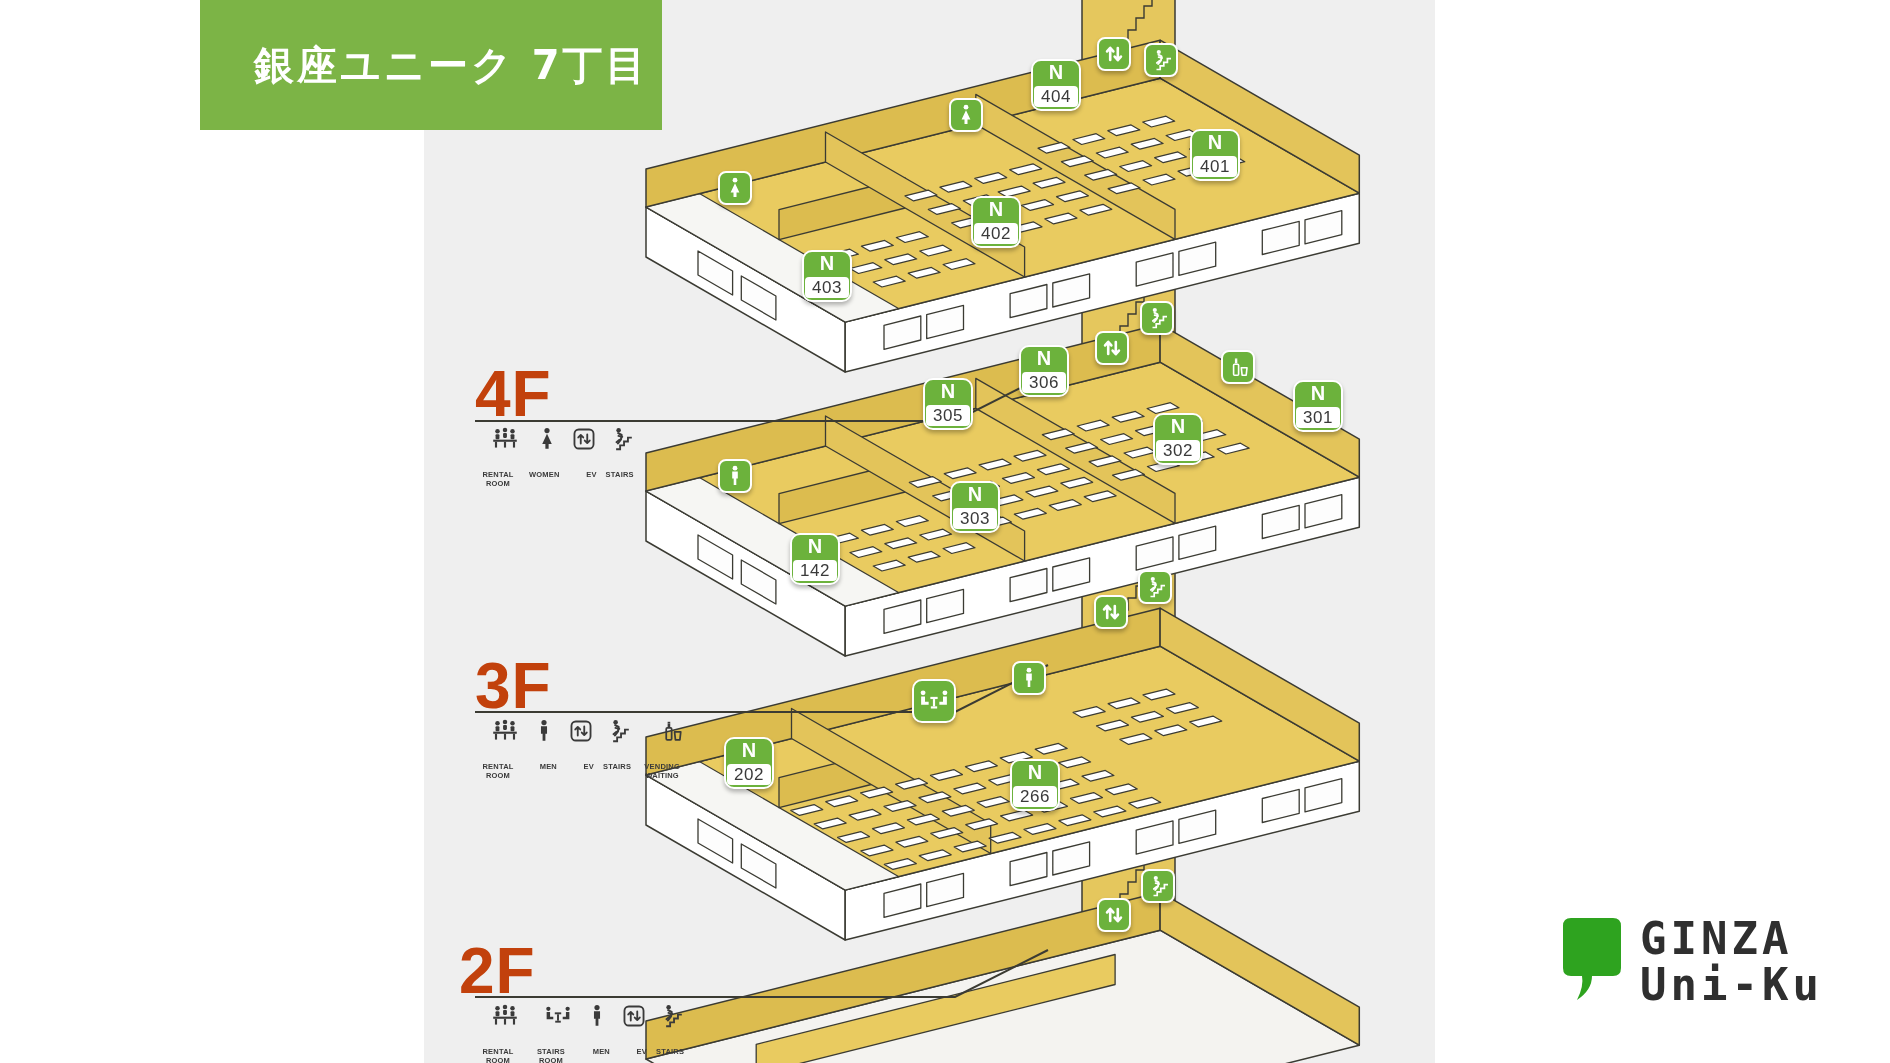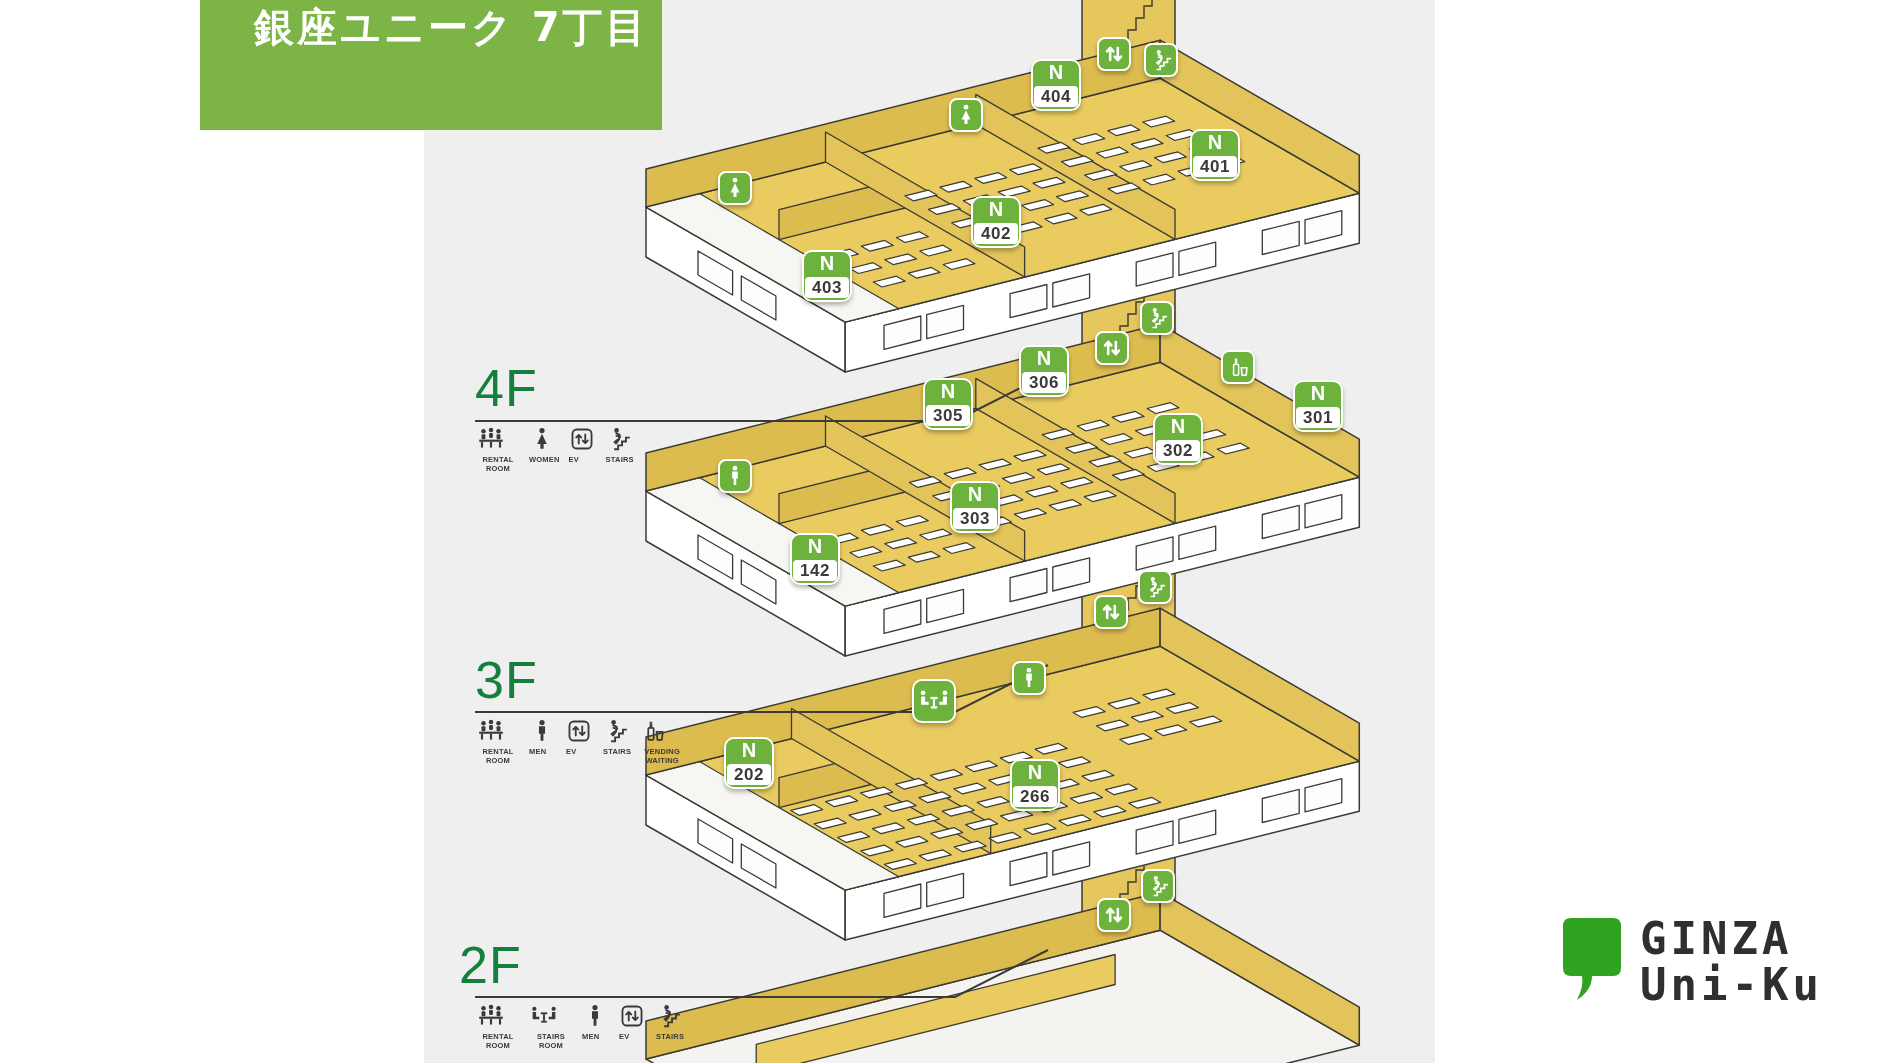--- a/index.html
+++ b/index.html
@@ -1,35 +1,35 @@
 <!DOCTYPE html>
 <html><head>
 <meta charset="utf-8">
 <style>
   html,body{margin:0;padding:0;background:#ffffff;font-family:"Liberation Sans",sans-serif;}
   #stage{position:relative;width:1890px;height:1063px;overflow:hidden;background:#ffffff;}
   .bg-panel{position:absolute;left:424px;top:0;width:1011px;height:1063px;background:#EFEFEF;}
   #scene{position:absolute;left:0;top:0;z-index:1;}
 
   .banner{position:absolute;left:200px;top:0;width:462px;height:130px;background:#7CB446;z-index:6;
-          display:flex;align-items:flex-start;box-sizing:border-box;padding-left:54px;}
+          display:flex;align-items:center;box-sizing:border-box;padding-left:54px;}
   .banner-title{color:#ffffff;font-size:40px;font-weight:700;letter-spacing:3px;font-family:"DejaVu Sans","Liberation Sans",sans-serif;}
 
-  .floor-label{position:absolute;z-index:4;color:#15803d;font-size:52px;font-weight:400;letter-spacing:1px;line-height:1;}
+  .floor-label{position:absolute;z-index:4;color:#c2410c;font-size:64px;font-weight:700;letter-spacing:1px;line-height:1;}
   .legend-row{position:absolute;z-index:4;display:flex;align-items:flex-start;gap:9px;}
-  .legend-item{display:flex;flex-direction:column;align-items:flex-start;min-width:28px;}
+  .legend-item{display:flex;flex-direction:column;align-items:flex-end;min-width:28px;gap:15px;}
   .legend-item .lic{color:#3a3a3a;}
   .legend-label{margin-top:3px;font-size:7.5px;font-weight:700;color:#3a3a3a;letter-spacing:.2px;
                 text-align:center;line-height:1.2;max-width:44px;}
 
   .room-badge{position:absolute;z-index:5;width:50px;height:52px;background:#6CB23C;border:2.5px solid #fff;
               border-radius:10px;box-sizing:border-box;box-shadow:0 3px 4px rgba(0,0,0,.28);}
   .rb-n{color:#ffffff;font-size:20px;font-weight:700;text-align:center;line-height:23px;}
   .rb-num{position:absolute;left:1px;right:1px;bottom:2px;background:#ffffff;border-radius:4px;color:#3a3a3a;
-          font-weight:700;font-size:17px;line-height:21px;text-align:center;letter-spacing:.5px;}
+          font-weight:400;font-size:17px;line-height:21px;text-align:center;letter-spacing:.5px;}
 
   .fac-badge{position:absolute;z-index:5;width:34px;height:34px;background:#6CB23C;border:2px solid #fff;
              border-radius:8px;box-sizing:border-box;box-shadow:0 3px 4px rgba(0,0,0,.28);
              display:flex;align-items:center;justify-content:center;color:#ffffff;}
   .fac-badge.big{width:44px;height:44px;border-radius:10px;}
 
   .logo{position:absolute;left:1561px;top:916px;z-index:6;display:flex;align-items:flex-start;gap:15px;}
   .logo-text{color:#2f2f2f;font-weight:700;font-size:44px;line-height:1.04;letter-spacing:4px;
              font-family:"DejaVu Sans Mono","Liberation Mono",monospace;}
 </style>

